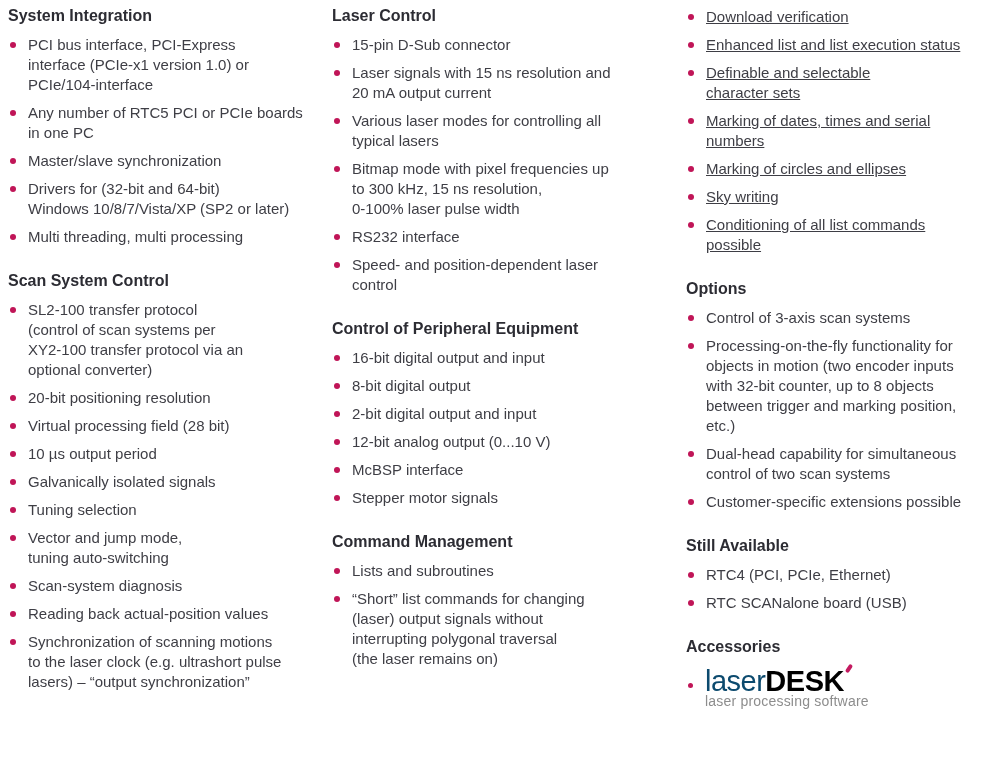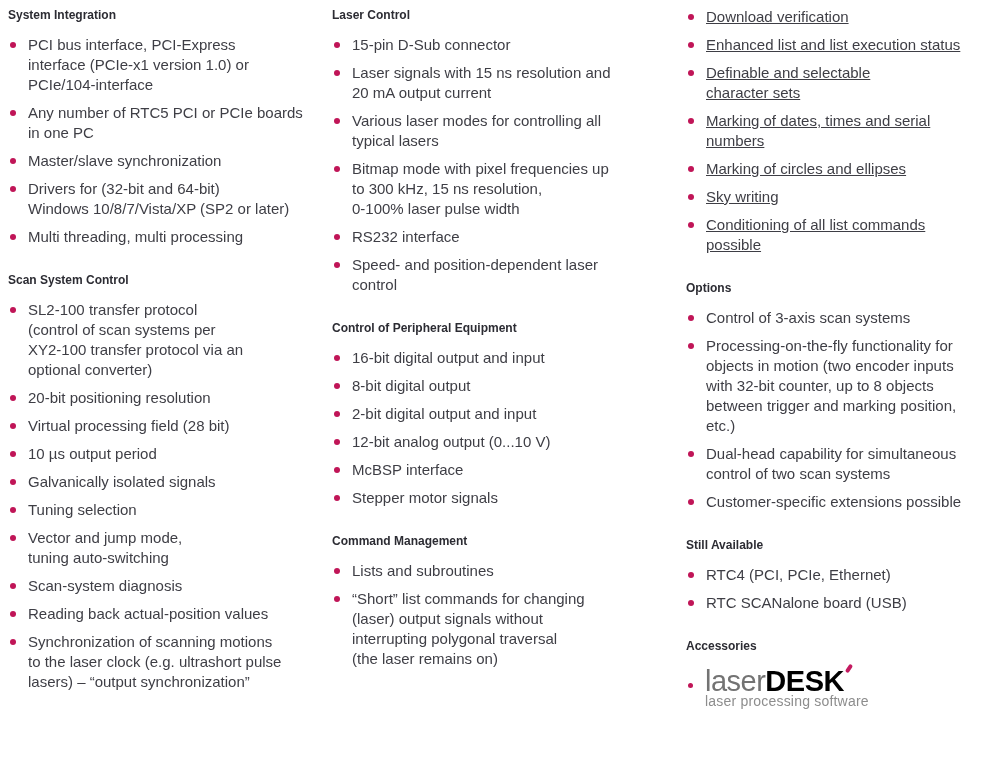--- a/index.html
+++ b/index.html
@@ -11,21 +11,21 @@
     position: relative;
     overflow: hidden;
   }
   .page { position: relative; width: 992px; height: 761px; background: #ffffff; }
   .col { position: absolute; top: 0; }
   .col-1 { left: 8px;   width: 326px; }
   .col-2 { left: 332px; width: 330px; }
   .col-3 { left: 686px; width: 302px; }
 
   .section-heading {
-    font-size: 12px;
+    font-size: 16px;
     line-height: 19px;
     font-weight: bold;
     color: #2c2c33;
     margin: 24px 0 10px 0;
   }
   .section:first-child .section-heading { margin-top: 6px; }
 
   ul.feature-list { list-style: none; margin: 0; padding: 0; }
   ul.feature-list.list-top { margin-top: 7px; text-decoration: underline; }
 
@@ -51,21 +51,21 @@
   li.logo-item .bullet { width: 5px; height: 5px; margin-top: 17px; }
   .logo-block { display: inline-block; }
   .logo-word {
     position: relative;
     display: inline-block;
     font-size: 29px;
     line-height: 30px;
     letter-spacing: -0.5px;
     white-space: nowrap;
   }
-  .logo-laser { color: #737373; font-weight: 400; }
+  .logo-laser { color: #0c4a6e; font-weight: 400; }
   .logo-desk  { color: #000000; font-weight: 700; }
   .logo-accent {
     position: absolute;
     top: -2px; right: -7px;
     width: 4px; height: 9px;
     border-radius: 2px;
     background: #c41a60;
     transform: rotate(35deg);
   }
   .logo-tagline {

